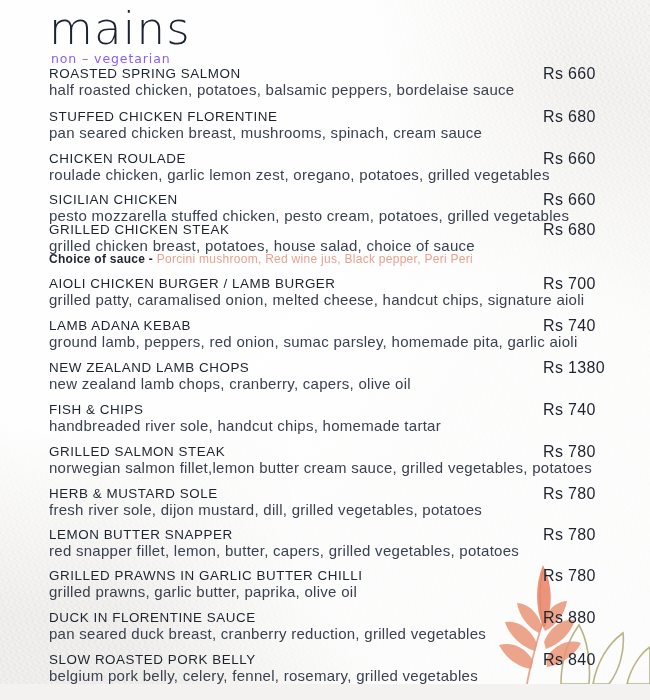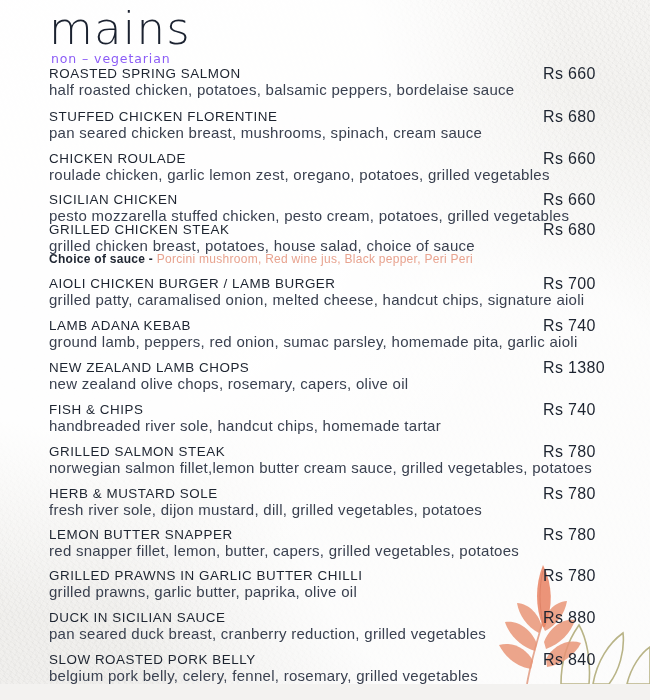--- a/index.html
+++ b/index.html
@@ -245,21 +245,21 @@
             <div class="item-name">LAMB ADANA KEBAB</div>
             <div class="item-price">Rs 740</div>
           </div>
           <div class="item-desc">ground lamb, peppers, red onion, sumac parsley, homemade pita, garlic aioli</div>
         </div>
         <div class="menu-item" style="margin-top: 12px;">
           <div class="item-head">
             <div class="item-name">NEW ZEALAND LAMB CHOPS</div>
             <div class="item-price">Rs 1380</div>
           </div>
-          <div class="item-desc">new zealand olive chops, rosemary, capers, olive oil</div>
+          <div class="item-desc">new zealand lamb chops, cranberry, capers, olive oil</div>
         </div>
         <div class="menu-item" style="margin-top: 12px;">
           <div class="item-head">
             <div class="item-name">FISH &amp; CHIPS</div>
             <div class="item-price">Rs 740</div>
           </div>
           <div class="item-desc">handbreaded river sole, handcut chips, homemade tartar</div>
         </div>
         <div class="menu-item" style="margin-top: 12px;">
           <div class="item-head">
@@ -284,21 +284,21 @@
         </div>
         <div class="menu-item" style="margin-top: 11px;">
           <div class="item-head">
             <div class="item-name">GRILLED PRAWNS IN GARLIC BUTTER CHILLI</div>
             <div class="item-price">Rs 780</div>
           </div>
           <div class="item-desc">grilled prawns, garlic butter, paprika, olive oil</div>
         </div>
         <div class="menu-item" style="margin-top: 12px;">
           <div class="item-head">
-            <div class="item-name">DUCK IN SICILIAN SAUCE</div>
+            <div class="item-name">DUCK IN FLORENTINE SAUCE</div>
             <div class="item-price">Rs 880</div>
           </div>
           <div class="item-desc">pan seared duck breast, cranberry reduction, grilled vegetables</div>
         </div>
         <div class="menu-item" style="margin-top: 12px;">
           <div class="item-head">
             <div class="item-name">SLOW ROASTED PORK BELLY</div>
             <div class="item-price">Rs 840</div>
           </div>
           <div class="item-desc">belgium pork belly, celery, fennel, rosemary, grilled vegetables</div>

